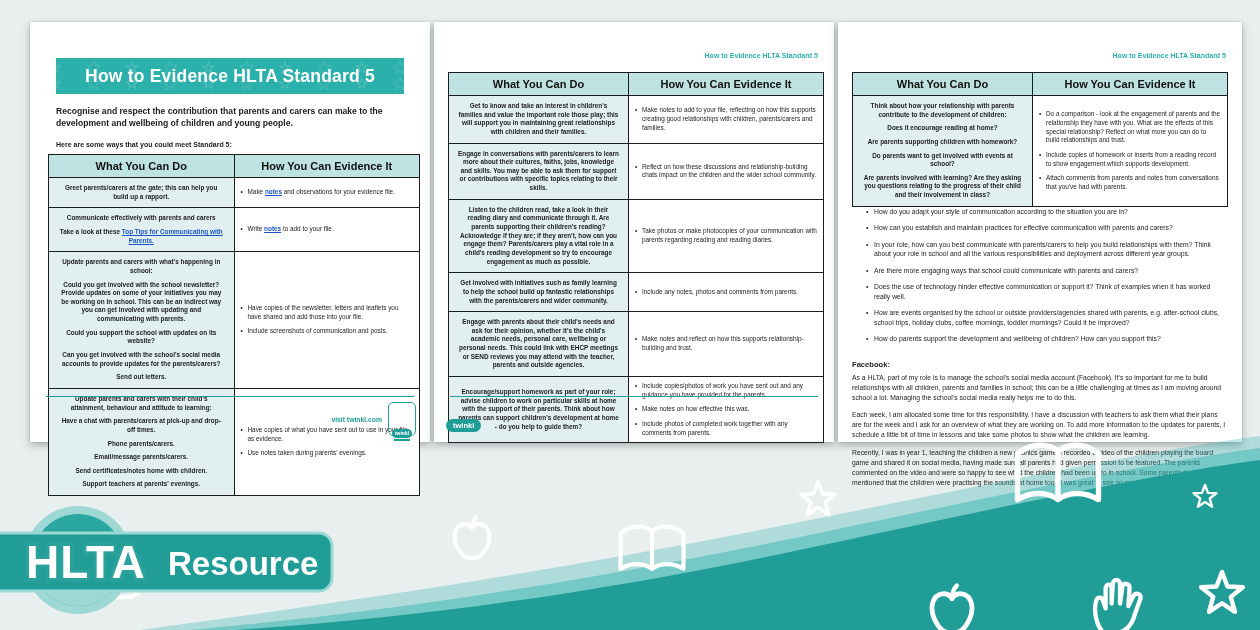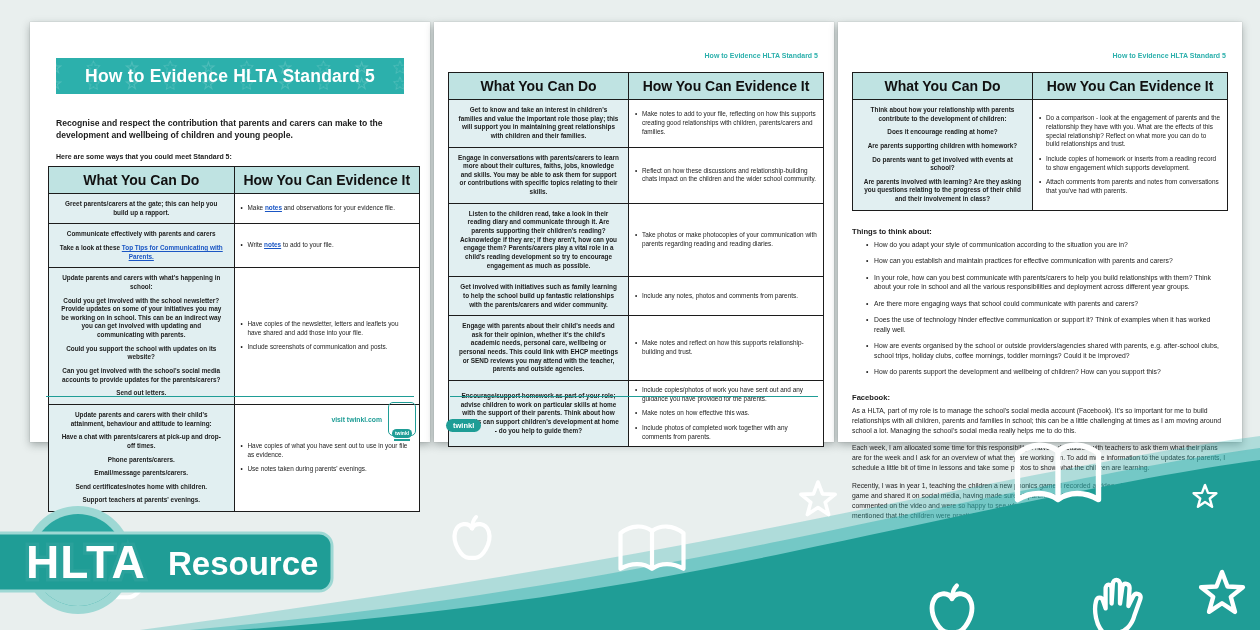--- a/index.html
+++ b/index.html
@@ -24,27 +24,27 @@
     text-align:center;font-weight:bold;font-size:17.5px;line-height:36px;height:36px;
     overflow:hidden;letter-spacing:.2px;
   }
   .banner::before, .banner::after{
     content:"☆ ✩ ☆ ✩ ☆ ✩ ☆ ✩ ☆ ✩ ☆ ✩ ☆";
     position:absolute;left:-8px;color:rgba(255,255,255,.16);
     font-size:16px;letter-spacing:10px;white-space:nowrap;
   }
   .banner::before{top:-8px;}
   .banner::after{bottom:-8px;}
-  .intro{margin:23px 26px 0;font-size:8.6px;font-weight:bold;line-height:1.4;}
+  .intro{margin:11px 26px 0;font-size:8.6px;font-weight:bold;line-height:1.4;}
   .lead{margin:12px 26px 6px;font-size:7px;font-weight:bold;}
 
   table{border-collapse:collapse;table-layout:fixed;}
   .p1table{width:372px;margin:0 0 0 18px;}
   th{
-    background:#bfe3e2;border:1.3px solid #1c1c1c;font-size:14px;
+    background:#bfe3e2;border:1.3px solid #1c1c1c;font-size:11px;
     padding:5px 2px;font-weight:bold;color:#111;
   }
   td{border:1.3px solid #1c1c1c;vertical-align:middle;}
   td.do{
     background:#e1eff1;width:50%;font-size:6.4px;font-weight:bold;
     text-align:center;padding:6px 9px;line-height:1.35;
   }
   td.ev{font-size:6.4px;padding:5px 6px 5px 6px;line-height:1.35;background:#fff;}
   td.do p{margin:0 0 5px;}
   td.do p:last-child{margin-bottom:0;}
@@ -281,21 +281,20 @@
             <ul>
               <li>Do a comparison - look at the engagement of parents and the relationship they have with you. What are the effects of this special relationship? Reflect on what more you can do to build relationships and trust.</li>
               <li>Include copies of homework or inserts from a reading record to show engagement which supports development.</li>
               <li>Attach comments from parents and notes from conversations that you've had with parents.</li>
             </ul>
           </td>
     </tr>
   </tbody>
     </table>
 
-  <p class="section-title">Things to think about:</p>
   <div class="things">
     <ul>
         <li>How do you adapt your style of communication according to the situation you are in?</li>
         <li>How can you establish and maintain practices for effective communication with parents and carers?</li>
         <li>In your role, how can you best communicate with parents/carers to help you build relationships with them? Think about your role in school and all the various responsibilities and deployment across different year groups.</li>
         <li>Are there more engaging ways that school could communicate with parents and carers?</li>
         <li>Does the use of technology hinder effective communication or support it? Think of examples when it has worked really well.</li>
         <li>How are events organised by the school or outside providers/agencies shared with parents, e.g. after-school clubs, school trips, holiday clubs, coffee mornings, toddler mornings? Could it be improved?</li>
         <li>How do parents support the development and wellbeing of children? How can you support this?</li>
       </ul>

